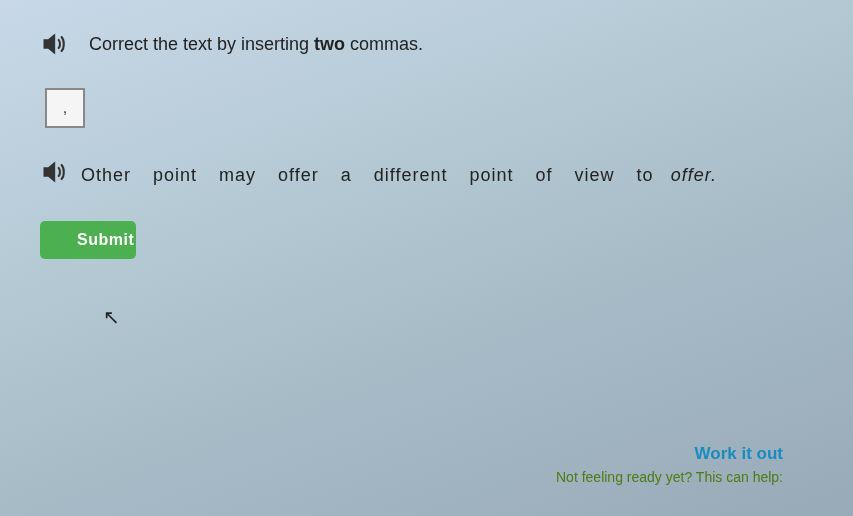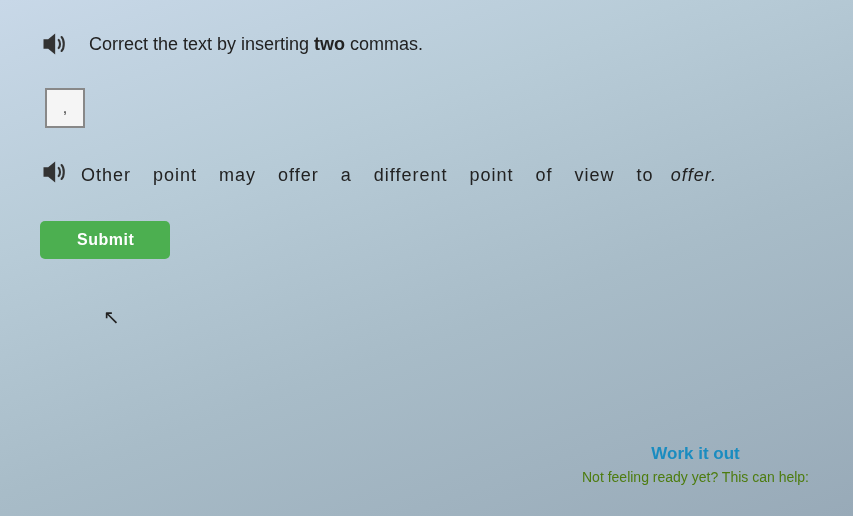--- a/index.html
+++ b/index.html
@@ -111,30 +111,30 @@
 
     .submit-btn {
       background: #4caf50;
       color: #fff;
       border: none;
       border-radius: 5px;
       padding: 10px 37px;
       font-size: 16px;
       font-weight: bold;
       cursor: pointer;
-      width: 130px;
+      width: 96px;
       margin-bottom: 20px;
       letter-spacing: 0.5px;
     }
 
     .bottom-section {
       position: absolute;
       bottom: 30px;
-      right: 44px;
-      text-align: center;
+      right: 70px;
+      text-align: right;
     }
 
     .work-it-out-link {
       color: #1a8cc0;
       font-size: 17px;
       font-weight: bold;
       cursor: pointer;
       display: block;
       margin-bottom: 4px;
       text-decoration: none;

